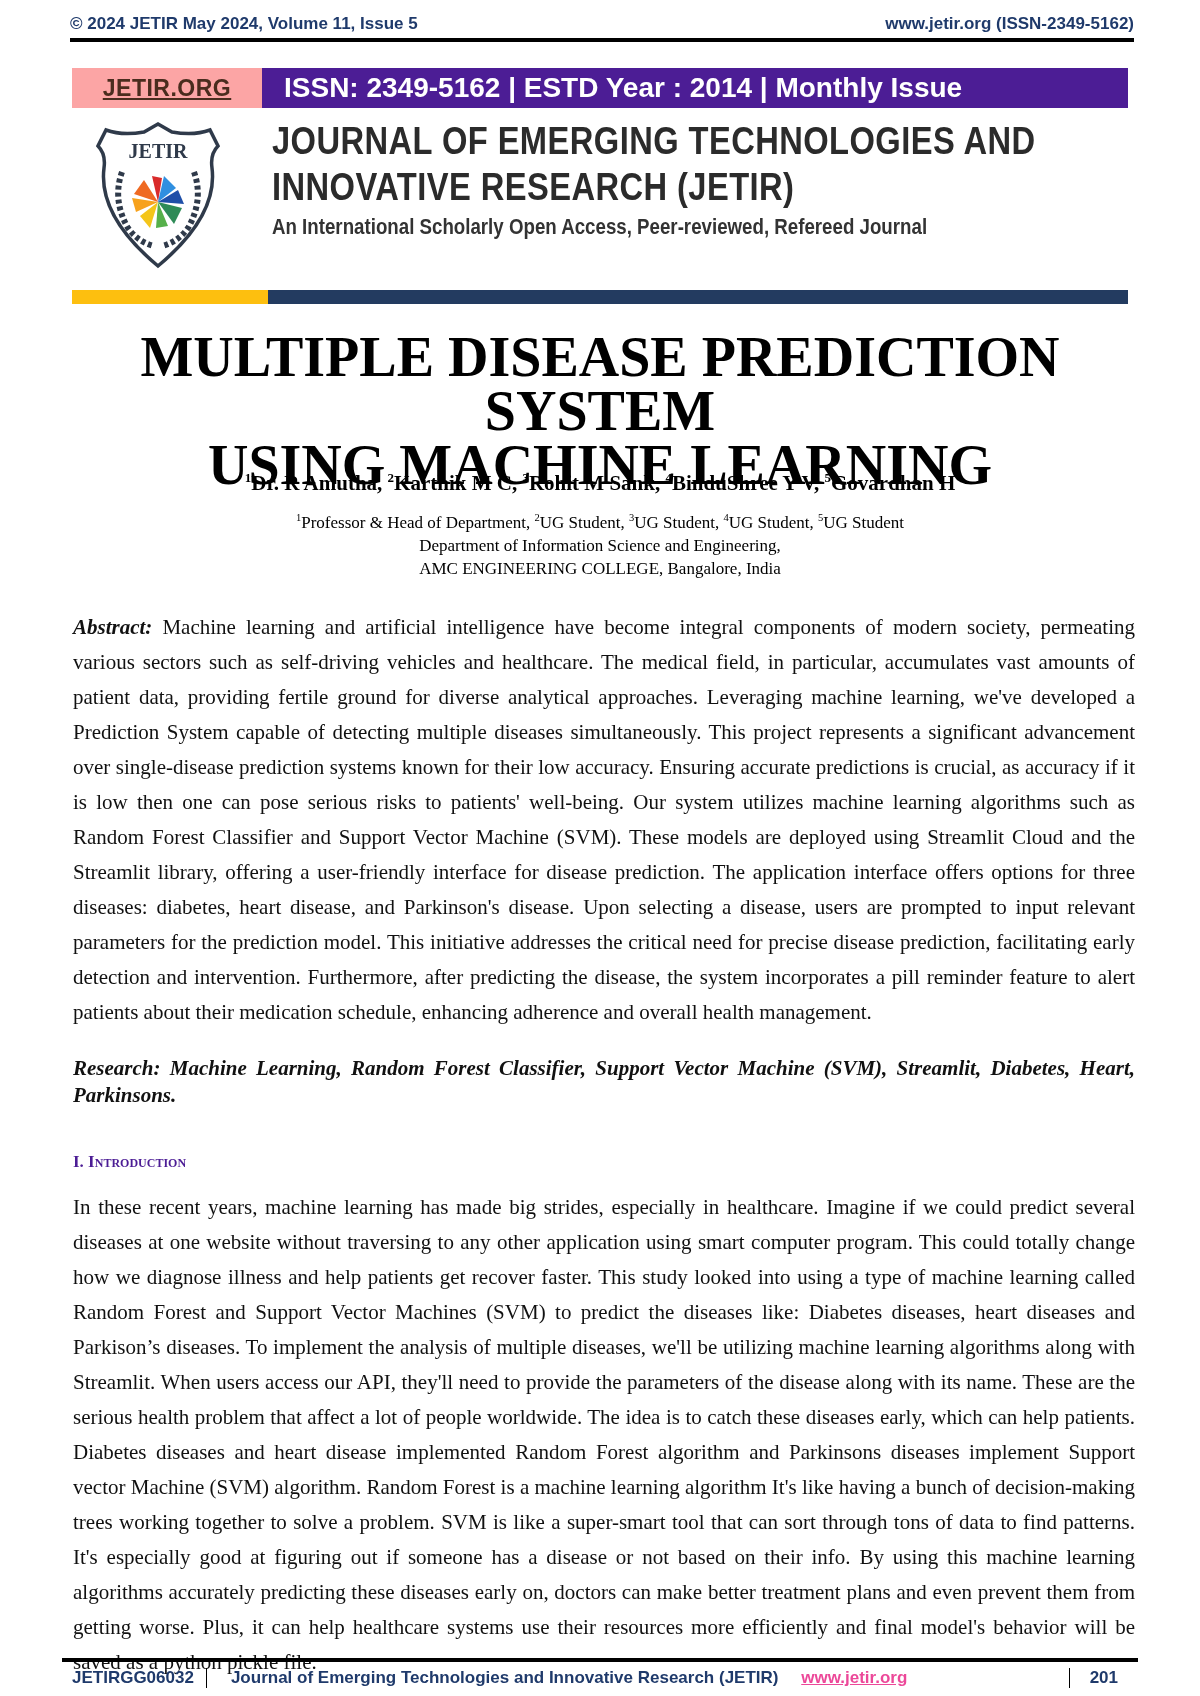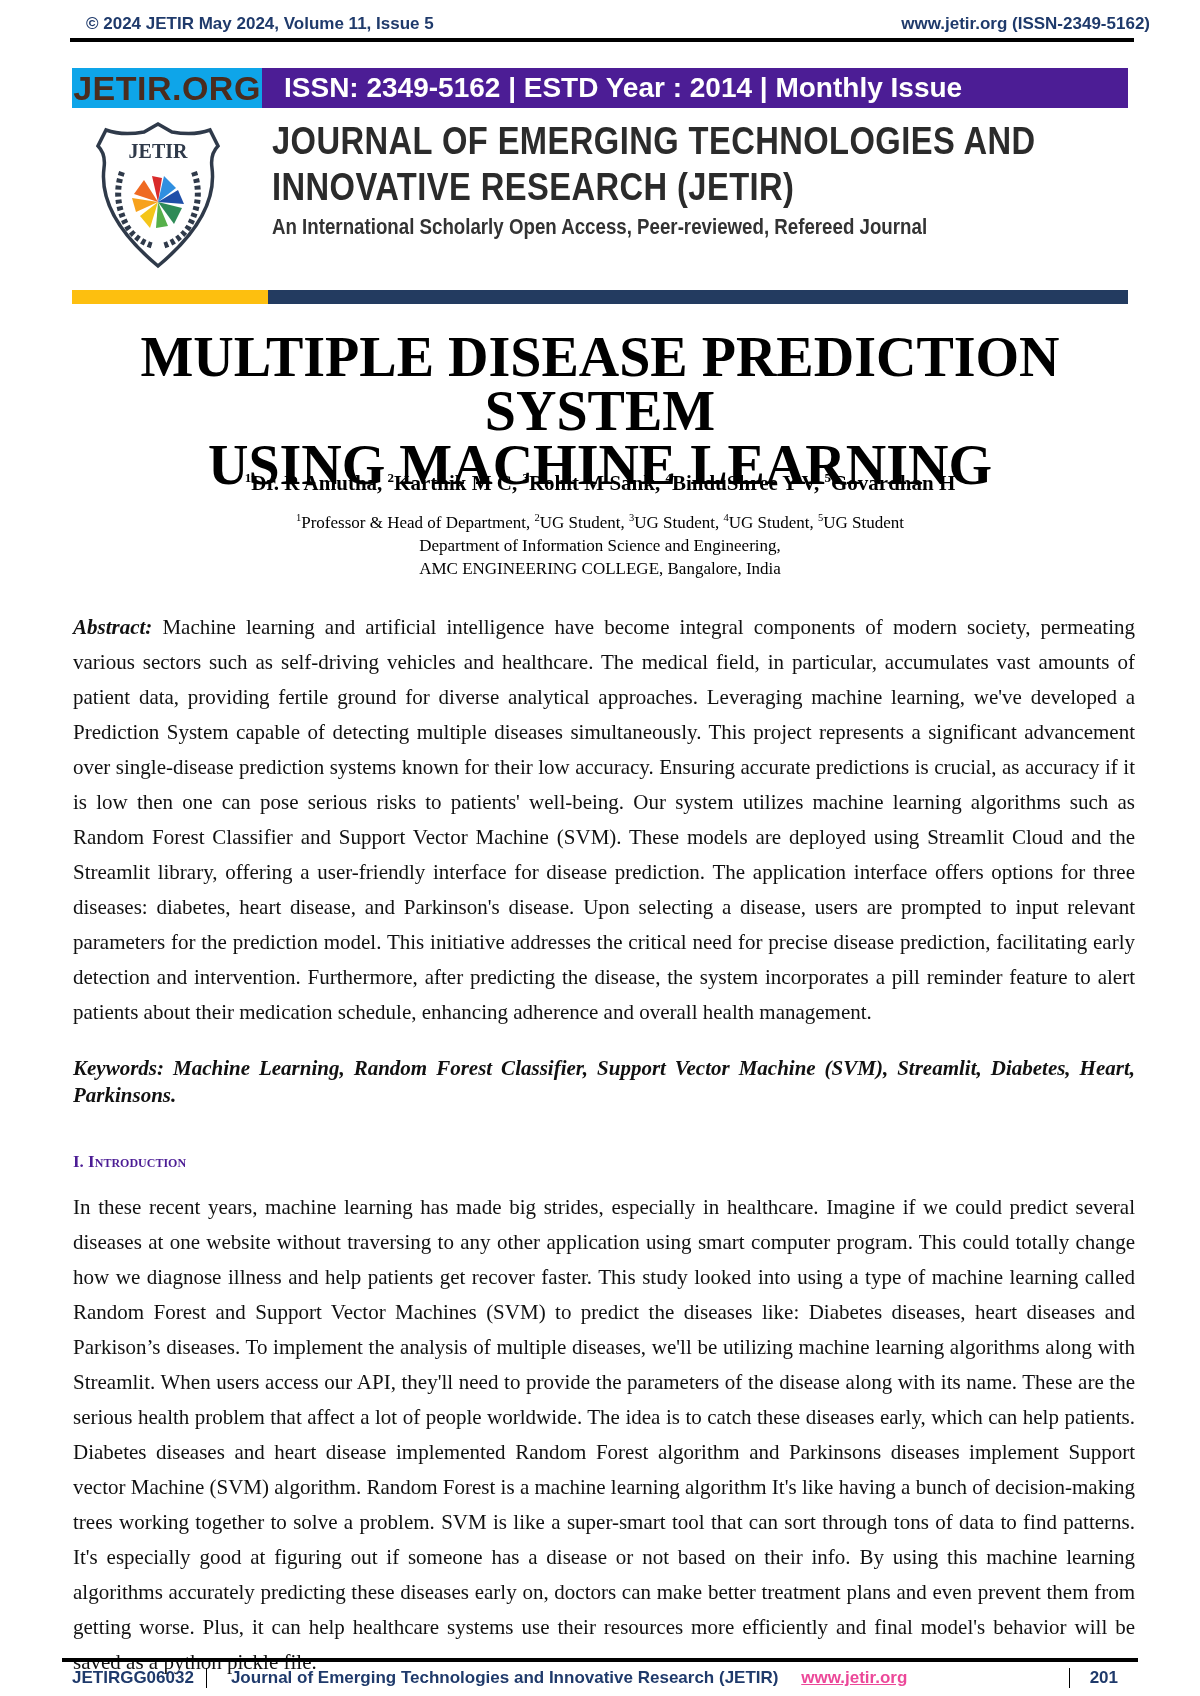--- a/index.html
+++ b/index.html
@@ -1,25 +1,25 @@
 <!DOCTYPE html>
 <html><head>
 <meta charset="utf-8">
 <style>
   html, body { margin: 0; padding: 0; background: #ffffff; }
   body { width: 1200px; height: 1696px; position: relative; overflow: hidden; color: #111; }
 
   
-  .run-head { position: absolute; left: 70px; top: 12px; width: 1064px; height: 24px; display: flex; justify-content: space-between; align-items: center; font-family: "Liberation Sans", sans-serif; font-weight: bold; font-size: 17px; color: #1f3a6b; margin-left: 16px; }
+  .run-head { position: absolute; left: 70px; top: 12px; width: 1064px; height: 24px; display: flex; justify-content: space-between; align-items: center; font-family: "Liberation Sans", sans-serif; font-weight: bold; font-size: 17px; color: #1f3a6b; }
   .head-rule { position: absolute; left: 70px; top: 38px; width: 1064px; height: 4px; background: #000; }
 
   
   .banner { position: absolute; left: 72px; top: 68px; width: 1056px; height: 236px; }
   .band-top { position: absolute; left: 0; top: 0; width: 1056px; height: 40px; display: flex; }
-  .band-yellow { width: 190px; background: #0ea5e9; display: flex; align-items: center; justify-content: center; font-family: "Liberation Sans", sans-serif; font-weight: bold; font-size: 34px; color: #4a2c1e; letter-spacing: 0.5px; }
+  .band-yellow { width: 190px; background: #fca5a5; display: flex; align-items: center; justify-content: center; font-family: "Liberation Sans", sans-serif; font-weight: bold; font-size: 23px; color: #4a2c1e; letter-spacing: 0.5px; text-decoration: underline; }
   .band-navy { flex: 1; background: #4c1d95; display: flex; align-items: center; padding-left: 22px; font-family: "Liberation Sans", sans-serif; font-weight: bold; font-size: 28px; color: #ffffff; white-space: nowrap; }
   .logo { position: absolute; left: 22px; top: 52px; width: 128px; height: 150px; }
   .title-block { position: absolute; left: 200px; top: 50px; width: 850px; }
   .jn-title { font-family: "Liberation Sans", sans-serif; font-weight: bold; font-size: 38px; line-height: 46px; color: #2b2b2b; transform: scaleX(0.86); transform-origin: left; white-space: nowrap; letter-spacing: 0.5px; }
   .jn-sub { font-family: "Liberation Sans", sans-serif; font-weight: bold; font-size: 22px; line-height: 30px; color: #333; transform: scaleX(0.85); transform-origin: left; white-space: nowrap; margin-top: 2px; }
   .band-bottom { position: absolute; left: 0; top: 222px; width: 1056px; height: 14px; display: flex; }
   .band-bottom .y { width: 196px; background: #fdbf0f; }
   .band-bottom .n { flex: 1; background: #233b60; }
 
   
@@ -110,21 +110,21 @@
   <div>Department of Information Science and Engineering,</div>
   <div>AMC ENGINEERING COLLEGE, Bangalore, India</div>
 </div>
 
 <div class="body-text abstract">
   <i><b>Abstract:</b></i>
   <span>Machine learning and artificial intelligence have become integral components of modern society, permeating various sectors such as self-driving vehicles and healthcare. The medical field, in particular, accumulates vast amounts of patient data, providing fertile ground for diverse analytical approaches. Leveraging machine learning, we've developed a Prediction System capable of detecting multiple diseases simultaneously. This project represents a significant advancement over single-disease prediction systems known for their low accuracy. Ensuring accurate predictions is crucial, as accuracy if it is low then one can pose serious risks to patients' well-being. Our system utilizes machine learning algorithms such as Random Forest Classifier and Support Vector Machine (SVM). These models are deployed using Streamlit Cloud and the Streamlit library, offering a user-friendly interface for disease prediction. The application interface offers options for three diseases: diabetes, heart disease, and Parkinson's disease. Upon selecting a disease, users are prompted to input relevant parameters for the prediction model. This initiative addresses the critical need for precise disease prediction, facilitating early detection and intervention. Furthermore, after predicting the disease, the system incorporates a pill reminder feature to alert patients about their medication schedule, enhancing adherence and overall health management.</span>
 </div>
 
 <div class="body-text keywords">
-  <span>Keywords:</span>
+  <span>Research:</span>
   <span>Machine Learning, Random Forest Classifier, Support Vector Machine (SVM), Streamlit, Diabetes, Heart, Parkinsons.</span>
 </div>
 
 <div class="section-h">I. Introduction</div>
 <div class="body-text intro">In these recent years, machine learning has made big strides, especially in healthcare. Imagine if we could predict several diseases at one website without traversing to any other application using smart computer program. This could totally change how we diagnose illness and help patients get recover faster. This study looked into using a type of machine learning called Random Forest and Support Vector Machines (SVM) to predict the diseases like: Diabetes diseases, heart diseases and Parkison’s diseases. To implement the analysis of multiple diseases, we'll be utilizing machine learning algorithms along with Streamlit. When users access our API, they'll need to provide the parameters of the disease along with its name. These are the serious health problem that affect a lot of people worldwide. The idea is to catch these diseases early, which can help patients. Diabetes diseases and heart disease implemented Random Forest algorithm and Parkinsons diseases implement Support vector Machine (SVM) algorithm. Random Forest is a machine learning algorithm It's like having a bunch of decision-making trees working together to solve a problem. SVM is like a super-smart tool that can sort through tons of data to find patterns. It's especially good at figuring out if someone has a disease or not based on their info. By using this machine learning algorithms accurately predicting these diseases early on, doctors can make better treatment plans and even prevent them from getting worse. Plus, it can help healthcare systems use their resources more efficiently and final model's behavior will be saved as a python pickle file.</div>
 
 <div class="foot-rule"></div>
 <div class="footer">
   <span class="code">JETIRGG06032</span>
   <span class="jname">

